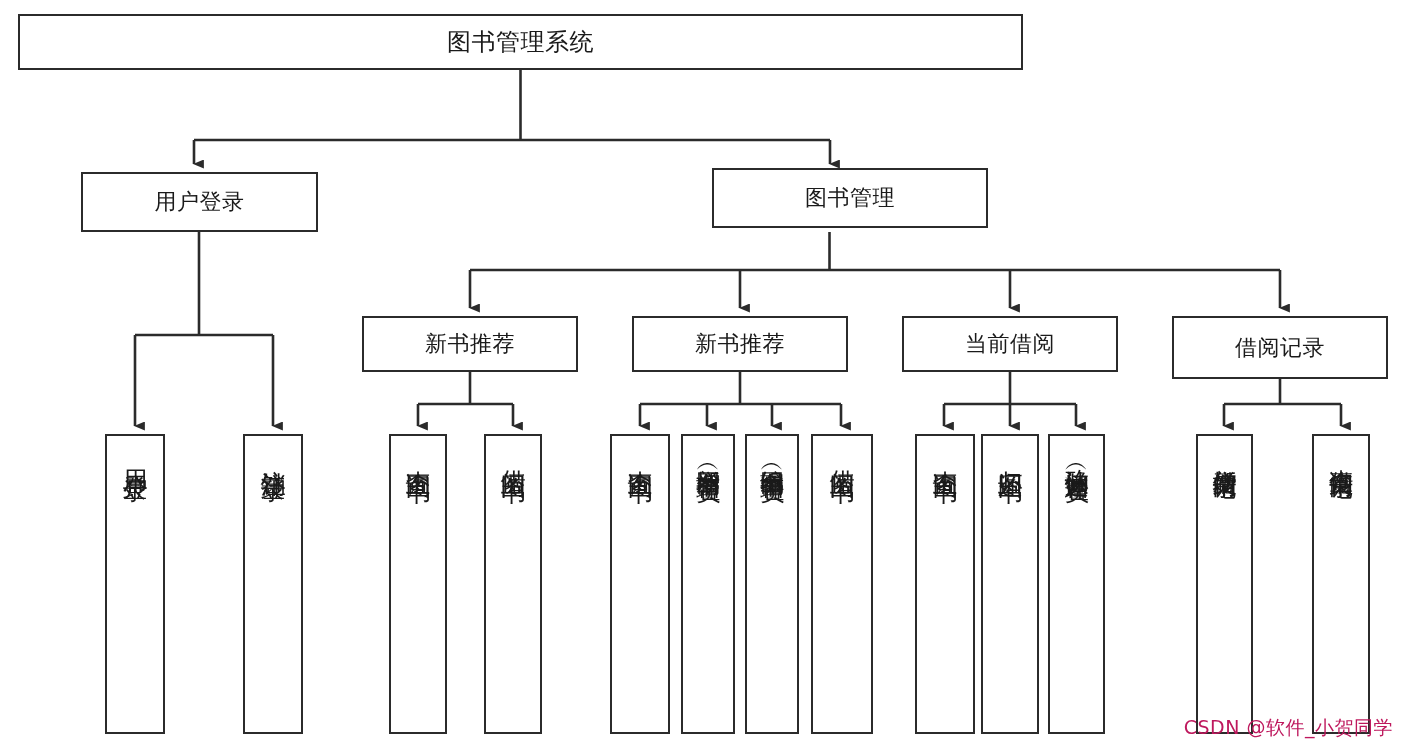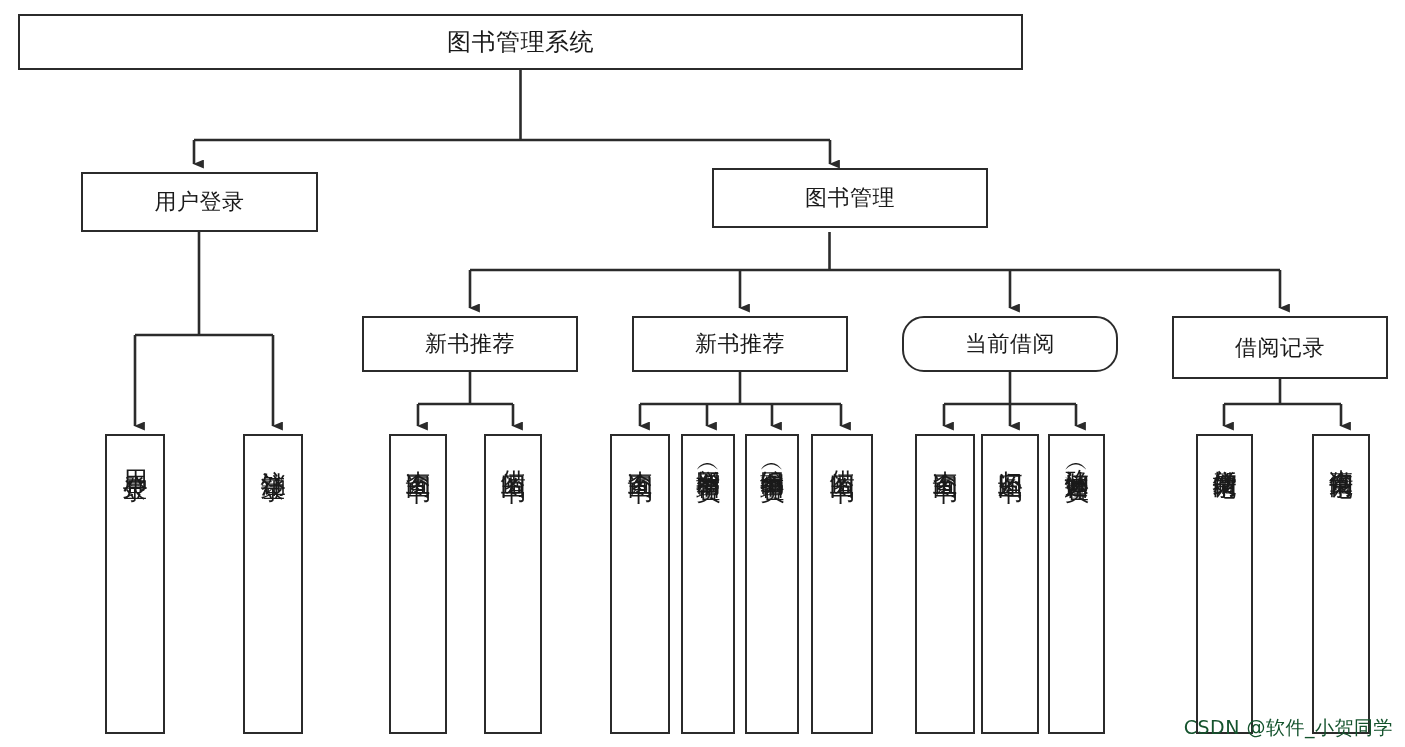--- a/index.html
+++ b/index.html
@@ -64,21 +64,21 @@
   }
   .node.vert.tall-text .label {
     font-size: 24px;
     letter-spacing: 1.5px;
   }
   #watermark {
     position: absolute;
     right: 12px;
     bottom: 6px;
     font-size: 19px;
-    color: #14532d;
+    color: #be185d;
     letter-spacing: 0.5px;
     z-index: 5;
     user-select: none;
     white-space: nowrap;
   }
 </style>
 </head>
 <body>
 
 <div id="diagram-root">
@@ -143,21 +143,21 @@
   <div class="node horiz" style="left:712px; top:168px; width:276px; height:60px;">
     <span class="label">图书管理</span>
   </div>
 
   <div class="node horiz" style="left:362px; top:316px; width:216px; height:56px;">
     <span class="label">新书推荐</span>
   </div>
   <div class="node horiz" style="left:632px; top:316px; width:216px; height:56px;">
     <span class="label">新书推荐</span>
   </div>
-  <div class="node horiz" style="left:902px; top:316px; width:216px; height:56px;border-radius:22px;">
+  <div class="node horiz" style="left:902px; top:316px; width:216px; height:56px;">
     <span class="label">当前借阅</span>
   </div>
   <div class="node horiz" style="left:1172px; top:316px; width:216px; height:63px;">
     <span class="label">借阅记录</span>
   </div>
 
   <div class="node vert" style="left:105px; top:434px; width:60px; height:300px;">
     <span class="label">用户登录</span>
   </div>
   <div class="node vert" style="left:243px; top:434px; width:60px; height:300px;">

